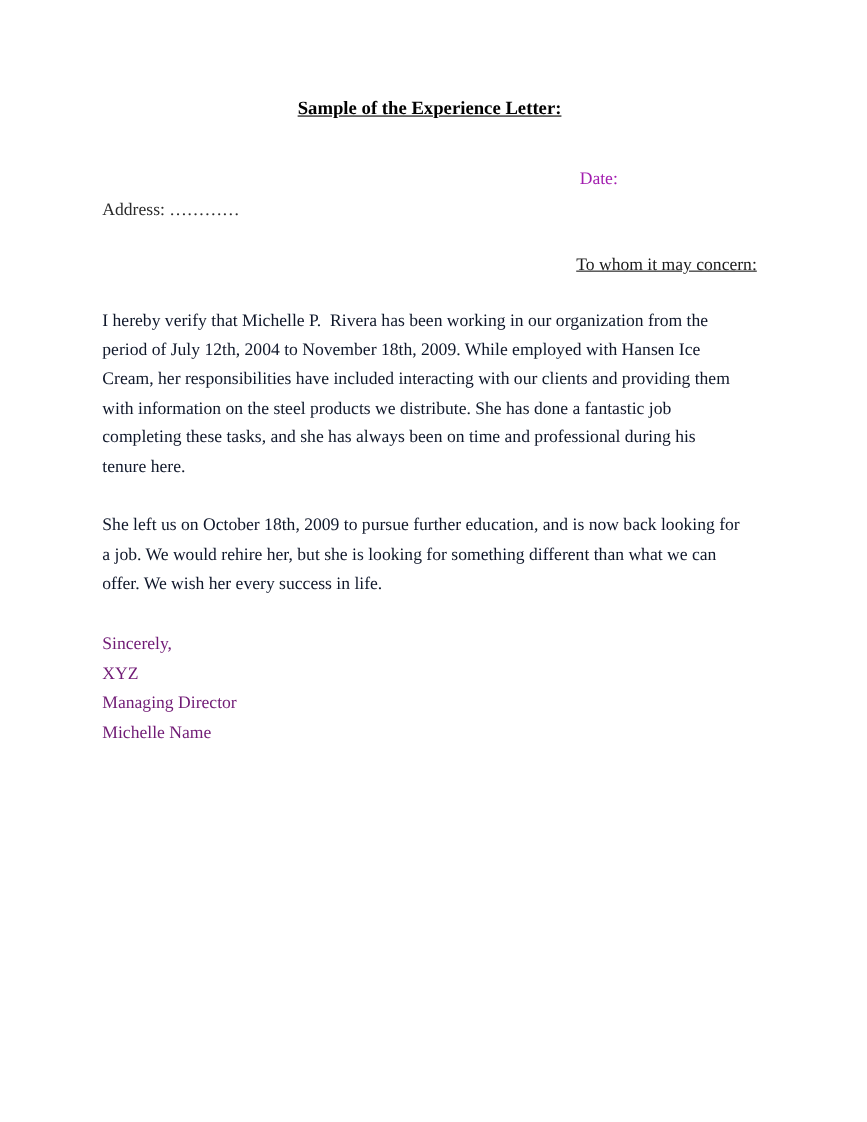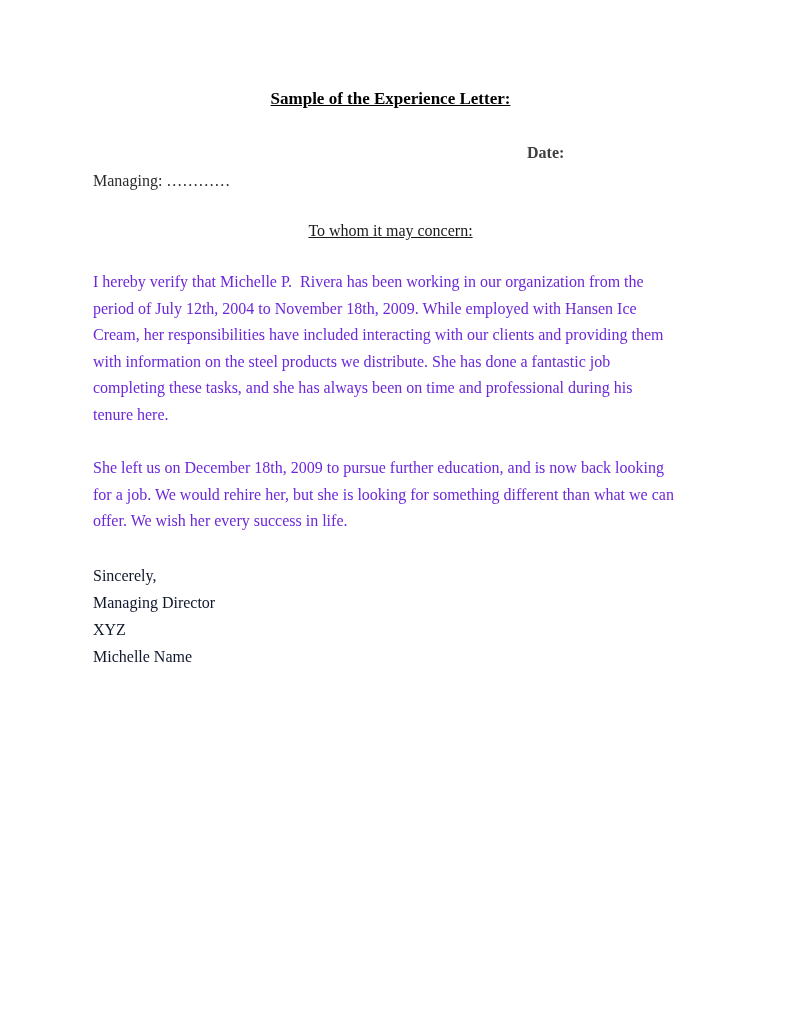--- a/index.html
+++ b/index.html
@@ -22,73 +22,72 @@
   .title {
     margin: 0;
     font-size: 17px;
     font-weight: bold;
     text-align: center;
     text-decoration: underline;
     color: #000000;
     line-height: 22px;
   }
   .date-line {
-    margin-top: 32px;
+    margin-top: 42px;
     margin-left: 434px;
     line-height: 22px;
-    color: #404040;
-    font-weight: bold;
+    color: #a21caf;
   }
   .sender-block {
     margin-top: 3px;
   }
   .sender-block > div {
     line-height: 27px;
   }
   .salutation {
     margin-top: 26px;
-    text-align: center;
+    text-align: right;
     text-decoration: underline;
     line-height: 22px;
     color: #1a1a1a;
   }
   .para {
     margin: 27px 14px 0 0;
     line-height: 26.5px;
     text-align: left;
     white-space: pre-wrap;
-    color: #6d28d9;
+    color: #0f172a;
   }
   .closing {
     margin-top: 27px;
   }
   .closing > div {
     line-height: 27px;
-    color: #0f172a;
+    color: #701a75;
   }
 </style>
 </head>
 <body>
 
 <div class="page">
 
   <h1 class="title">Sample of the Experience Letter:</h1>
 
   <div class="date-line">Date:</div>
 
   <div class="sender-block">
-    <div>Managing: …………</div>
+    <div>Address: …………</div>
   </div>
 
   <div class="salutation">To whom it may concern:</div>
 
   <p class="para">I hereby verify that Michelle P.  Rivera has been working in our organization from the period of July 12th, 2004 to November 18th, 2009. While employed with Hansen Ice Cream, her responsibilities have included interacting with our clients and providing them with information on the steel products we distribute. She has done a fantastic job completing these tasks, and she has always been on time and professional during his tenure here.</p>
 
-  <p class="para">She left us on December 18th, 2009 to pursue further education, and is now back looking for a job. We would rehire her, but she is looking for something different than what we can offer. We wish her every success in life.</p>
+  <p class="para">She left us on October 18th, 2009 to pursue further education, and is now back looking for a job. We would rehire her, but she is looking for something different than what we can offer. We wish her every success in life.</p>
 
   <div class="closing">
     <div>Sincerely,</div>
+    <div>XYZ</div>
     <div>Managing Director</div>
-    <div>XYZ</div>
     <div>Michelle Name</div>
   </div>
 
 </div>
 
 </body></html>

